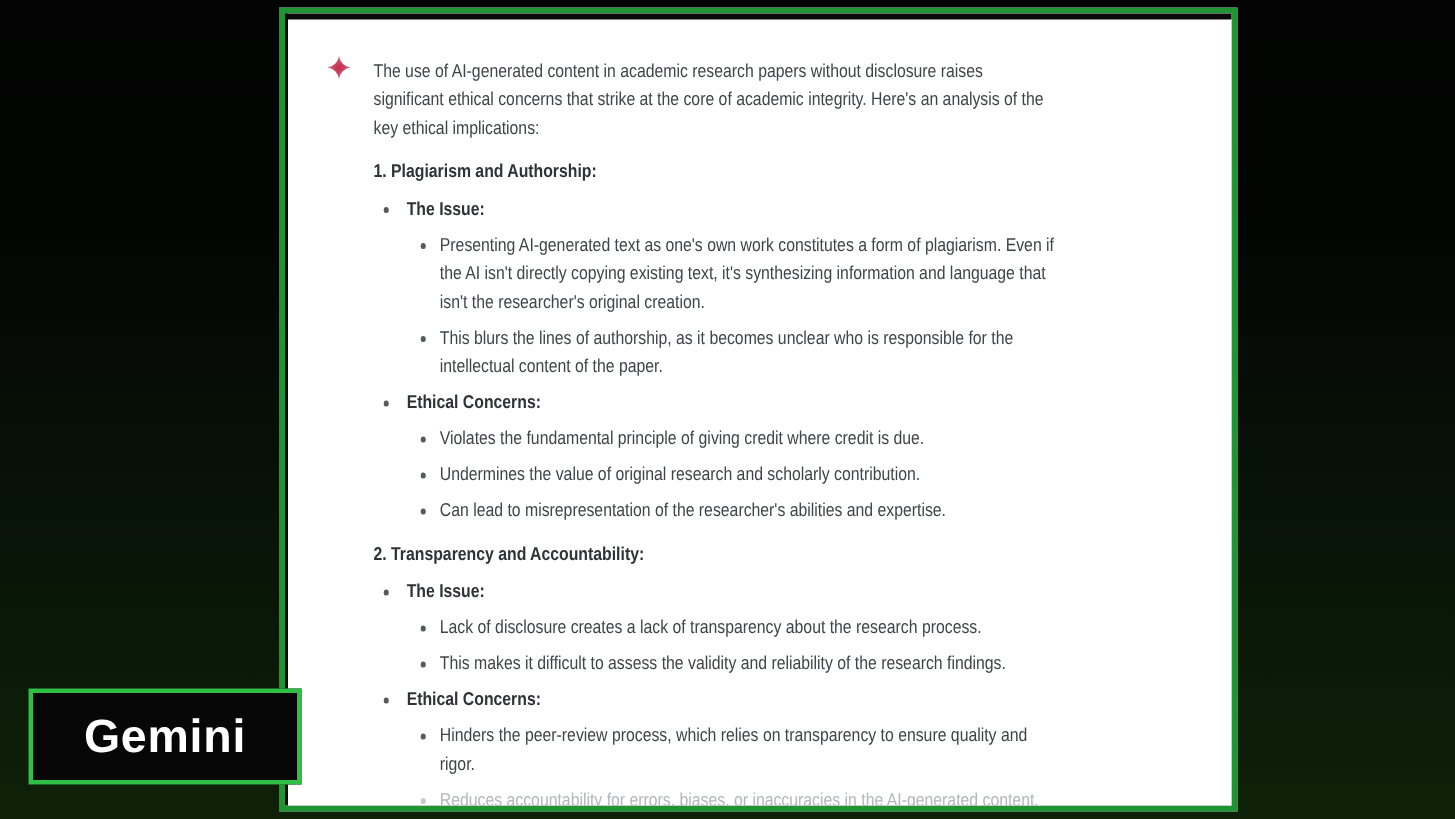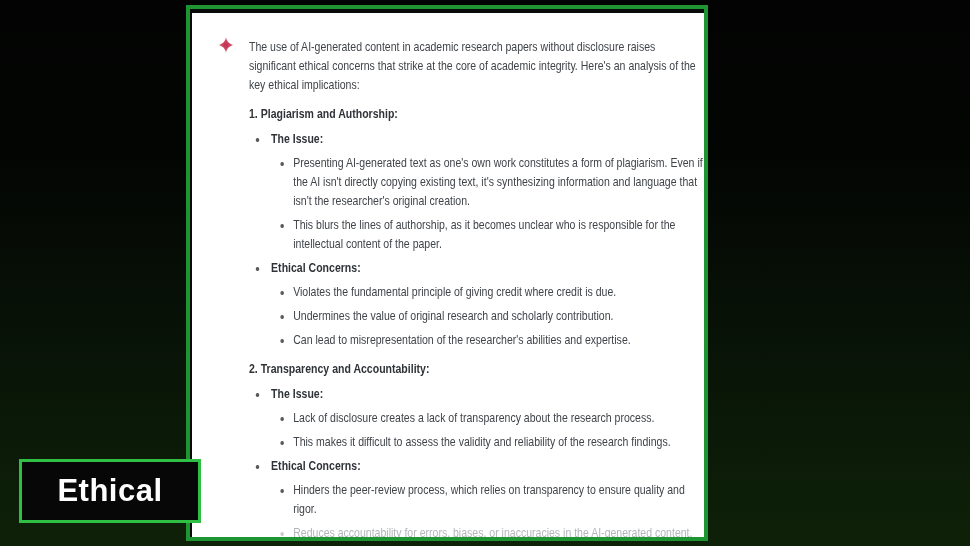--- a/index.html
+++ b/index.html
@@ -1,20 +1,20 @@
 <!DOCTYPE html>
 <html><head>
 <meta charset="utf-8">
 <style>
   html,body{margin:0;padding:0;width:970px;height:546px;overflow:hidden;
     font-family:"Liberation Sans",sans-serif;}
   .bg{position:absolute;inset:0;
     background:linear-gradient(180deg,#020302 0%,#030503 28%,#081307 62%,#0e2108 100%);}
   
-  .frame{position:absolute;left:186px;top:5px;width:522px;height:536px;
+  .frame{position:absolute;left:186px;top:5px;width:639px;height:536px;
     box-sizing:border-box;border:4px solid #1e9433;background:#f0abfc;}
   .frame-inner{position:absolute;inset:0;background:#ffffff;
     border-top:4px solid #0a0a0a;border-left:2px solid #0a0a0a;
     box-sizing:border-box;overflow:hidden;}
   
   .message{display:flex;align-items:flex-start;padding:25px 18px 0 26px;}
   .spark{flex:0 0 16px;width:16px;height:16px;margin:-1px 15px 0 0;}
   .content{font-size:12.4px;line-height:19px;color:#404449;
     transform:scaleX(0.85);transform-origin:0 0;}
   .t-line{white-space:nowrap;}
@@ -94,14 +94,14 @@
           </div>
           <div class="li l2 faded">
             <div class="t-line">Reduces accountability for errors, biases, or inaccuracies in the AI-generated content.</div>
           </div>
         </div>
     </div>
   </div>
 </div>
 
 <div class="watermark">
-  <span>Ethical</span>
+  <span>Gemini</span>
 </div>
 
 </body></html>

